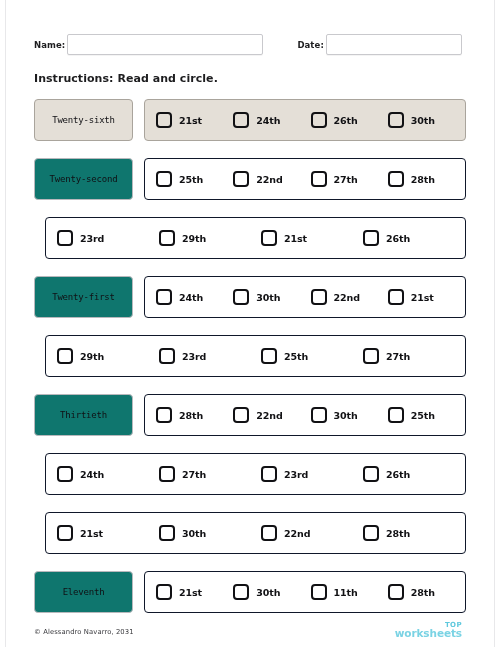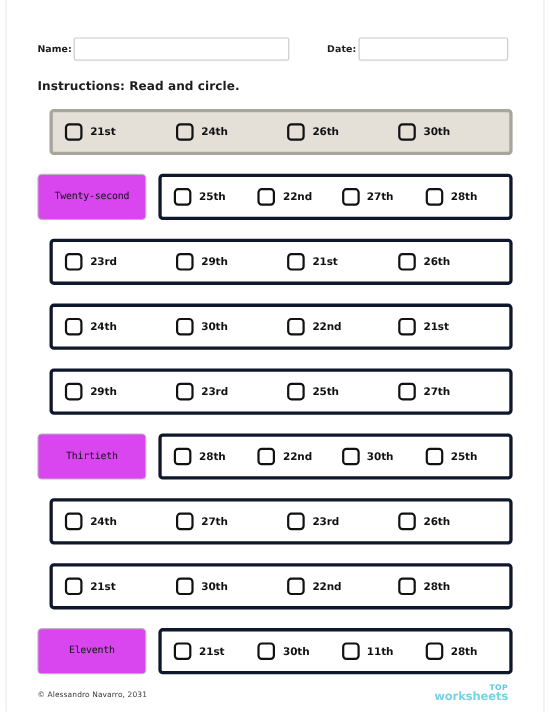--- a/index.html
+++ b/index.html
@@ -88,33 +88,33 @@
     display: flex;
     align-items: stretch;
     height: 42px;
     margin-bottom: 17px;
   }
   .word-box {
     width: 99px;
     min-width: 99px;
     border: 1px solid #b8b8bc;
     border-radius: 4px;
-    background: #d946ef;
+    background: #0f766e;
     display: flex;
     align-items: center;
     justify-content: center;
     font-family: "DejaVu Sans Mono", monospace;
     font-size: 9px;
     color: #101014;
     letter-spacing: -0.2px;
   }
   .options-box {
     flex: 1;
     margin-left: 11px;
-    border: 3px solid #0f172a;
+    border: 1px solid #0f172a;
     border-radius: 4px;
     background: #ffffff;
     display: flex;
     align-items: center;
     padding-left: 11px;
   }
   .ex-row.highlight .word-box,
   .ex-row.highlight .options-box {
     background: #e4dfd7;
     border-color: #a9a49c;
@@ -199,20 +199,21 @@
       <div class="field field-date">
         <span class="field-label">Date:</span>
         <input class="field-input" type="text" value="" style="">
       </div>
     </div>
 
     <div class="instructions">Instructions: Read and circle.</div>
 
     <div class="rows" id="rows-container">
         <div class="ex-row highlight">
+          <div class="word-box">Twenty-sixth</div>
           <div class="options-box">
             <div class="option">
               <div class="checkbox"></div>
               <div class="option-label">21st</div>
             </div>
             <div class="option">
               <div class="checkbox"></div>
               <div class="option-label">24th</div>
             </div>
             <div class="option">
@@ -260,20 +261,21 @@
               <div class="checkbox"></div>
               <div class="option-label">21st</div>
             </div>
             <div class="option">
               <div class="checkbox"></div>
               <div class="option-label">26th</div>
             </div>
           </div>
         </div>
         <div class="ex-row">
+          <div class="word-box">Twenty-first</div>
           <div class="options-box">
             <div class="option">
               <div class="checkbox"></div>
               <div class="option-label">24th</div>
             </div>
             <div class="option">
               <div class="checkbox"></div>
               <div class="option-label">30th</div>
             </div>
             <div class="option">

